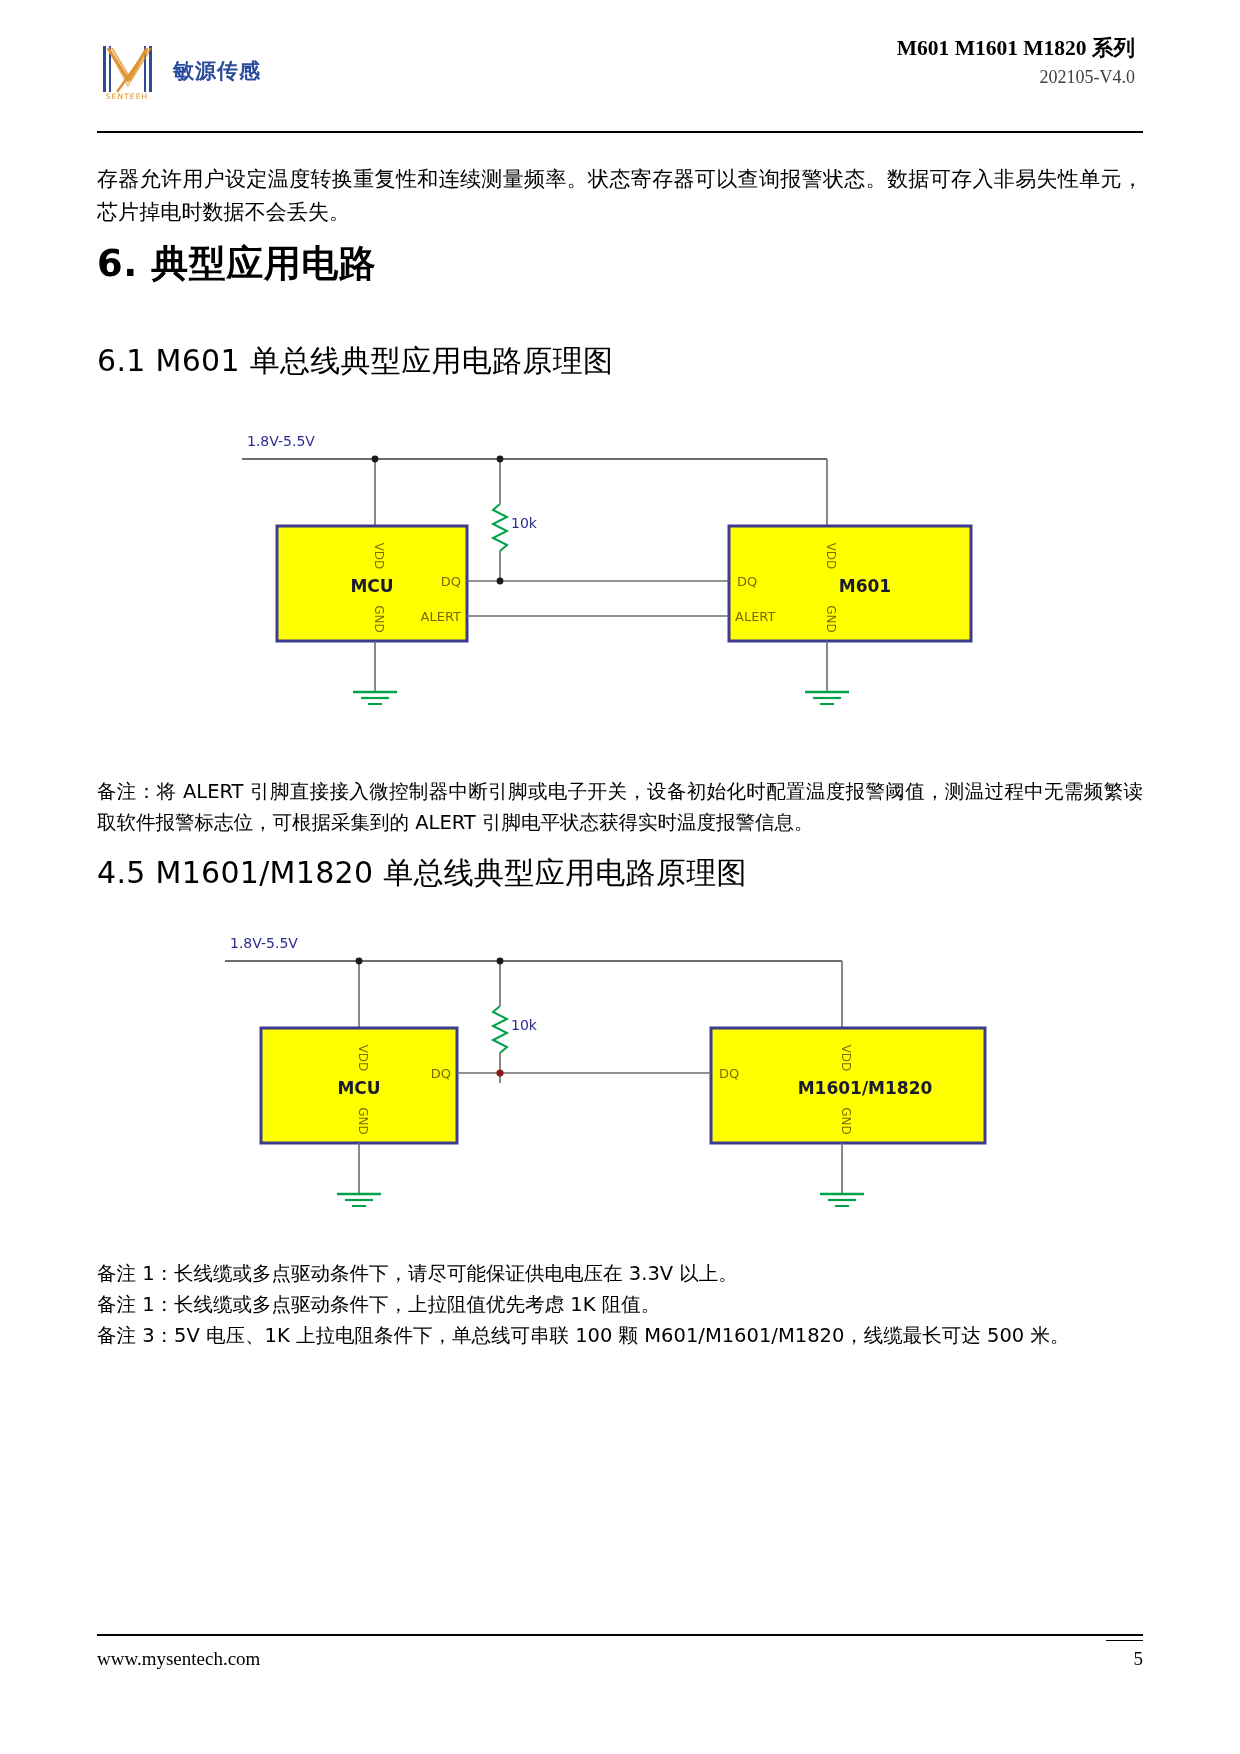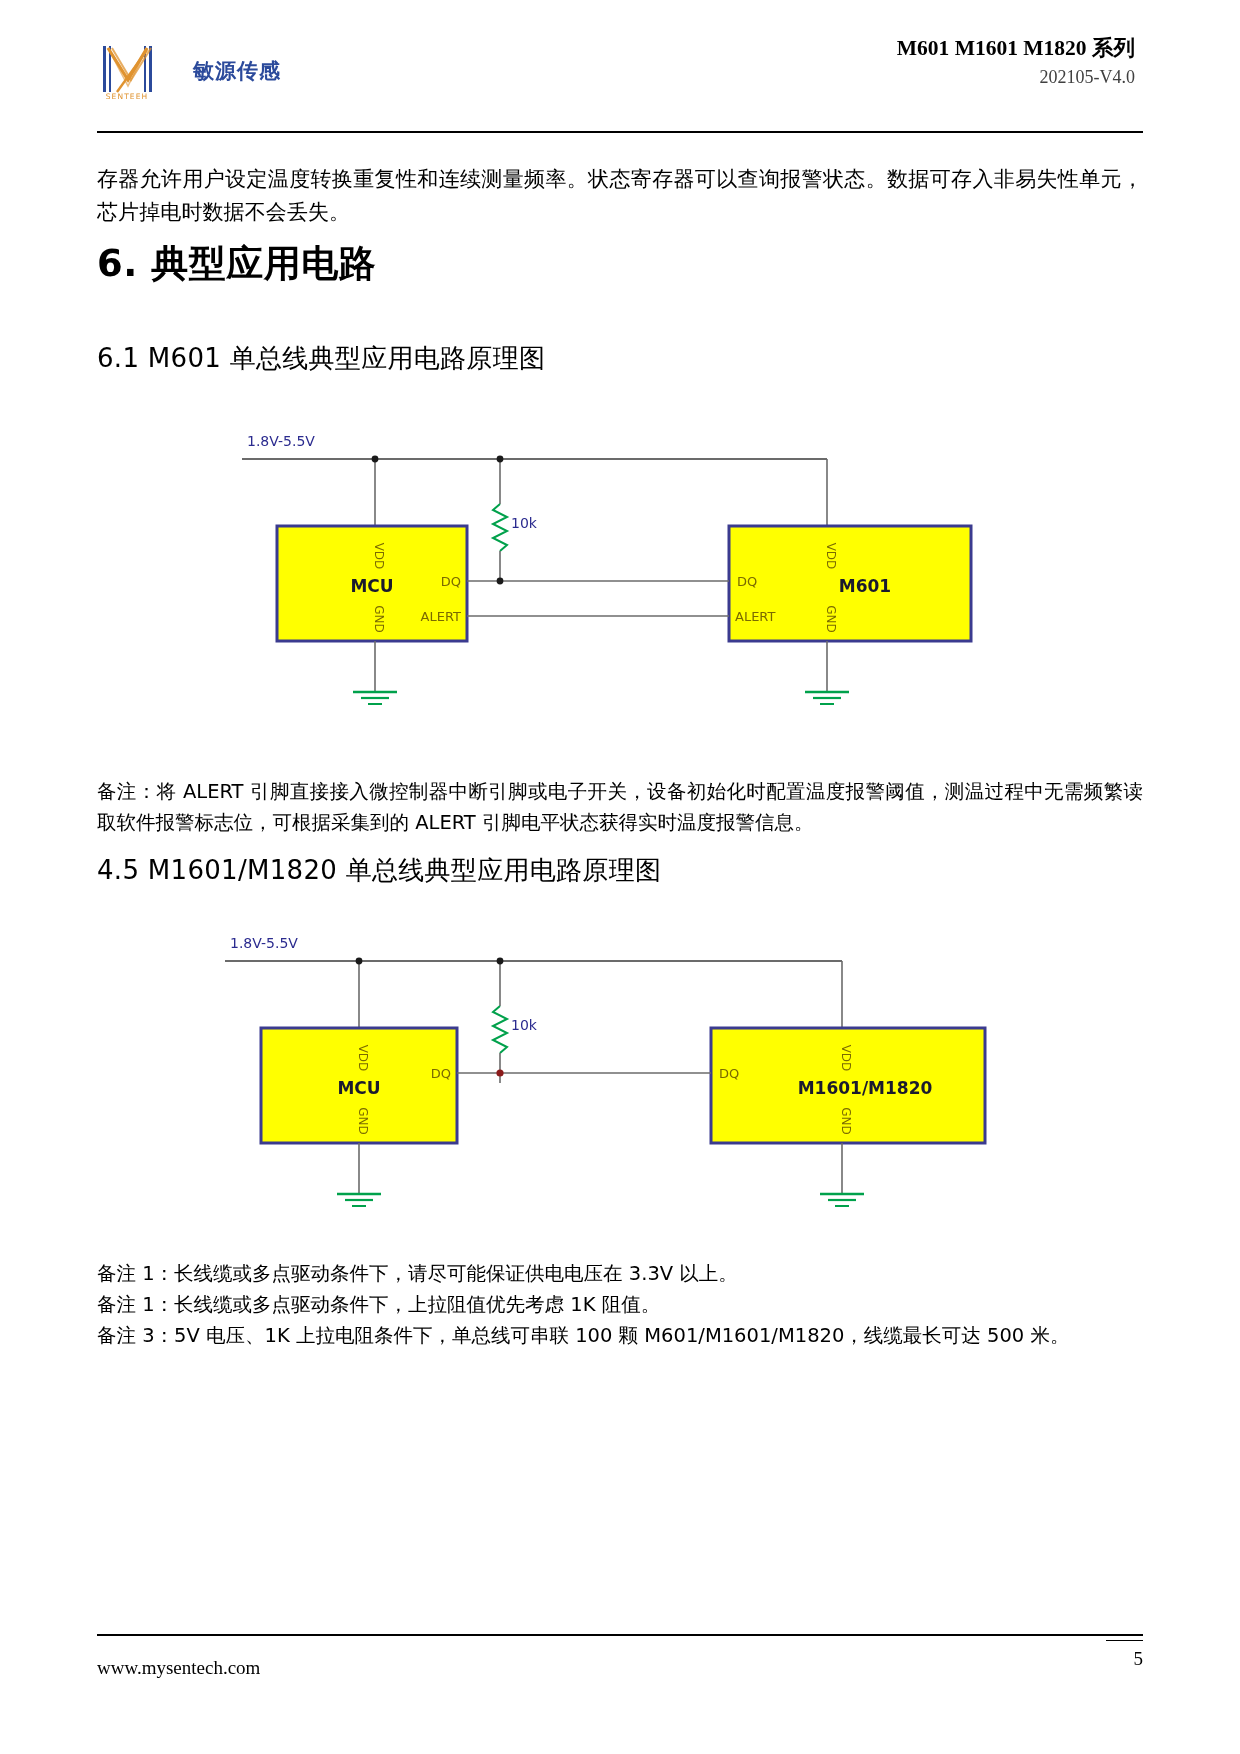--- a/index.html
+++ b/index.html
@@ -43,21 +43,20 @@
     height: 62px;
   }
   .logo-mark svg { display: block; }
   .logo-text {
     font-family: Liberation Sans, sans-serif;
     font-size: 21px;
     font-weight: 600;
     color: #2b4a9b;
     letter-spacing: 1px;
     white-space: nowrap;
-    margin-left: 20px;
   }
   .header-right {
     position: absolute;
     right: 8px;
     top: 0;
     text-align: right;
   }
   .doc-title {
     font-family: "Liberation Serif", serif;
     font-size: 21.5px;
@@ -107,21 +106,21 @@
     letter-spacing: 0.5px;
     color: #000;
   }
   #sec-6 { top: 239px; }
 
   h3.sub-title {
     position: absolute;
     left: 97px;
     margin: 0;
     font-family: "DejaVu Sans", "Liberation Sans", sans-serif;
-    font-size: 26px;
+    font-size: 30px;
     font-weight: normal;
     letter-spacing: 0.3px;
     color: #000;
   }
   #sec-61 { top: 341px; }
   #sec-62 { top: 853px; }
 
   .note {
     position: absolute;
     left: 97px;
@@ -178,21 +177,20 @@
     height: 1px;
     background: #000;
   }
   .footer-left {
     position: absolute;
     left: 97px;
     top: 1648px;
     font-family: "Liberation Serif", serif;
     font-size: 19px;
     color: #000;
-    margin-top: 9px;
   }
   .footer-right {
     position: absolute;
     right: 97px;
     top: 1648px;
     font-family: "Liberation Serif", serif;
     font-size: 19px;
     color: #000;
   }
 </style>

